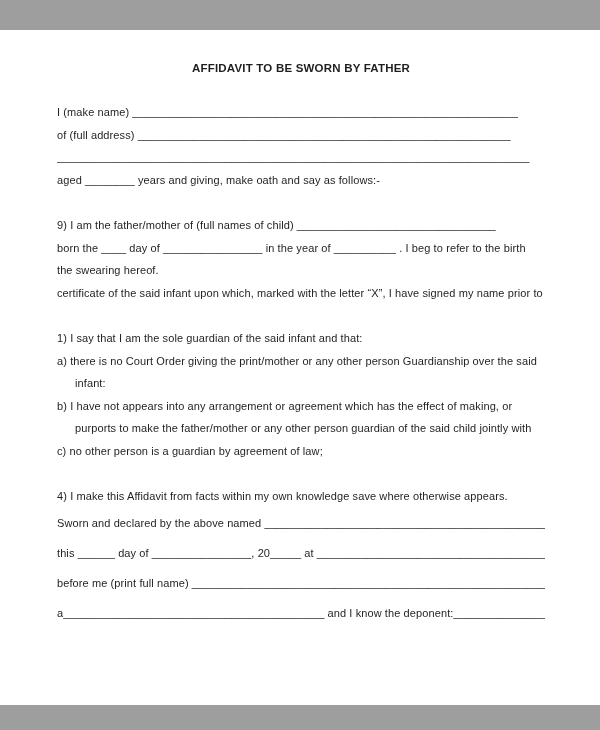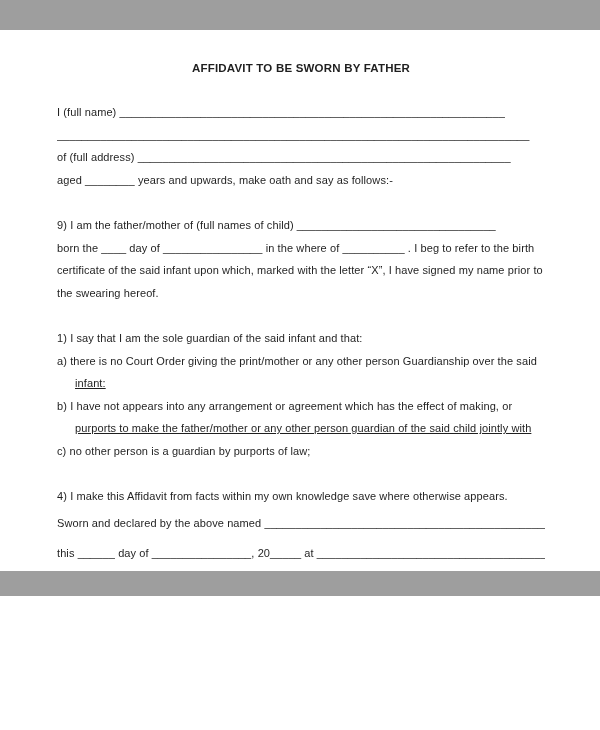--- a/index.html
+++ b/index.html
@@ -2,21 +2,21 @@
 <html style="--bar-color: #9e9e9e; --page-background: #ffffff; --text-color: #1f1f1f;"><head>
 <meta charset="utf-8">
 <style>
   html, body { margin: 0; padding: 0; }
   body {
     width: 600px; height: 730px; overflow: hidden;
     background: #ffffff;
     font-family: "Liberation Sans", sans-serif;
   }
   .screen {
-    position: relative; width: 600px; height: 596px;
+    position: relative; width: 600px; height: 730px;
     background: var(--page-background, #ffffff);
   }
   .viewer-bar {
     position: absolute; left: 0; width: 100%;
     background: var(--bar-color, #9e9e9e);
   }
   .viewer-bar.top { top: 0; height: 30px; }
   .viewer-bar.bottom { bottom: 0; height: 25px; }
   .page {
     position: absolute; top: 30px; bottom: 25px; left: 0; right: 0;
@@ -34,56 +34,56 @@
     font-size: 11.5px;
     letter-spacing: 0.2px;
     margin: 4px 0 27px 0;
   }
   .line {
     line-height: 22.5px;
     white-space: nowrap;
     overflow: hidden;
     letter-spacing: 0.1px;
   }
-  .line.indent { padding-left: 18px; text-decoration: underline; }
+  .line.indent { padding-left: 18px; }
   .line.tall { line-height: 30px; }
   .gap { height: 23px; }
 </style>
 </head>
 <body>
 
 <div class="screen">
 
   <div class="viewer-bar top"></div>
 
   <div class="page">
     <div class="content">
 
       <div class="doc-title">AFFIDAVIT TO BE SWORN BY FATHER</div>
 
-      <div class="line">I (full name) ______________________________________________________________</div>
+      <div class="line">I (make name) ______________________________________________________________</div>
+      <div class="line">of (full address) ____________________________________________________________</div>
       <div class="line">____________________________________________________________________________</div>
-      <div class="line">of (full address) ____________________________________________________________</div>
-      <div class="line">aged ________ years and upwards, make oath and say as follows:-</div>
+      <div class="line">aged ________ years and giving, make oath and say as follows:-</div>
 
       <div class="gap"></div>
 
       <div class="line">9) I am the father/mother of (full names of child) ________________________________</div>
-      <div class="line">born the ____ day of ________________ in the where of __________ . I beg to refer to the birth</div>
+      <div class="line">born the ____ day of ________________ in the year of __________ . I beg to refer to the birth</div>
+      <div class="line">the swearing hereof.</div>
       <div class="line">certificate of the said infant upon which, marked with the letter “X”, I have signed my name prior to</div>
-      <div class="line">the swearing hereof.</div>
 
       <div class="gap"></div>
 
       <div class="line">1) I say that I am the sole guardian of the said infant and that:</div>
       <div class="line">a) there is no Court Order giving the print/mother or any other person Guardianship over the said</div>
       <div class="line indent">infant:</div>
       <div class="line">b) I have not appears into any arrangement or agreement which has the effect of making, or</div>
       <div class="line indent">purports to make the father/mother or any other person guardian of the said child jointly with</div>
-      <div class="line">c) no other person is a guardian by purports of law;</div>
+      <div class="line">c) no other person is a guardian by agreement of law;</div>
 
       <div class="gap"></div>
 
       <div class="line">4) I make this Affidavit from facts within my own knowledge save where otherwise appears.</div>
       <div class="line tall">Sworn and declared by the above named ____________________________________________________</div>
       <div class="line tall">this ______ day of ________________, 20_____ at ___________________________________________</div>
       <div class="line tall">before me (print full name) ________________________________________________________________</div>
       <div class="line tall">a__________________________________________ and I know the deponent:____________________</div>
 
     </div>

